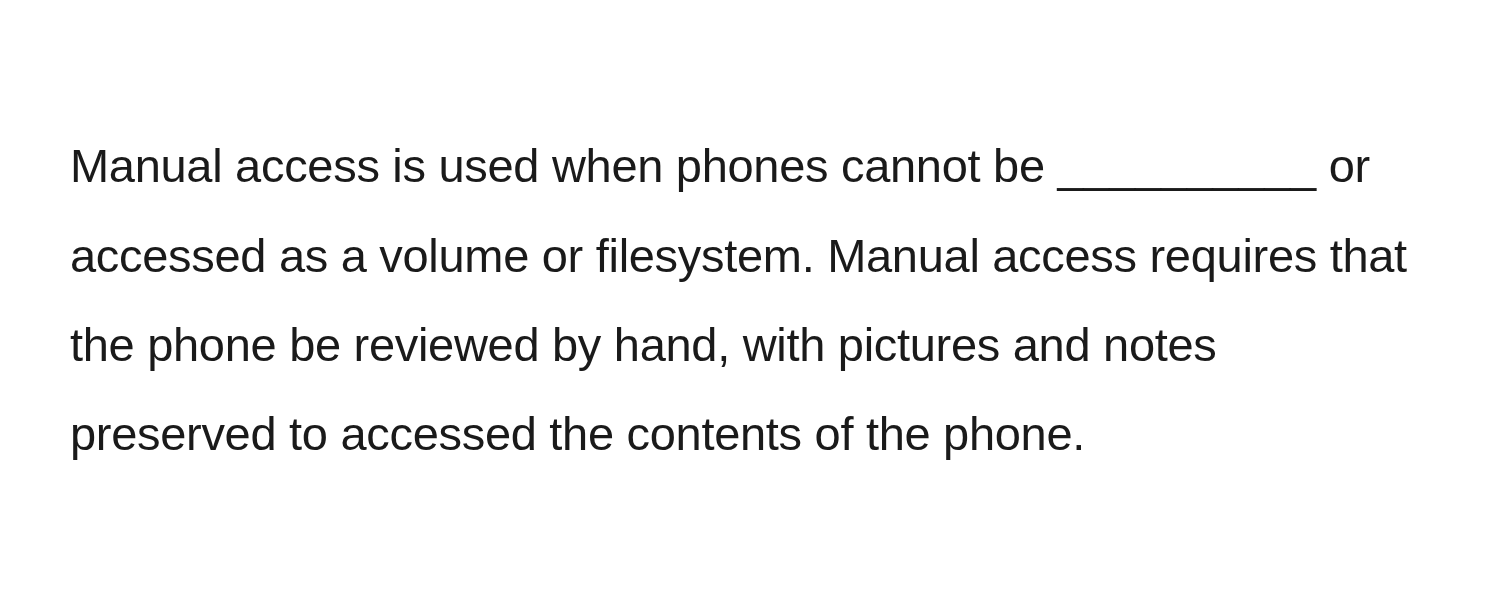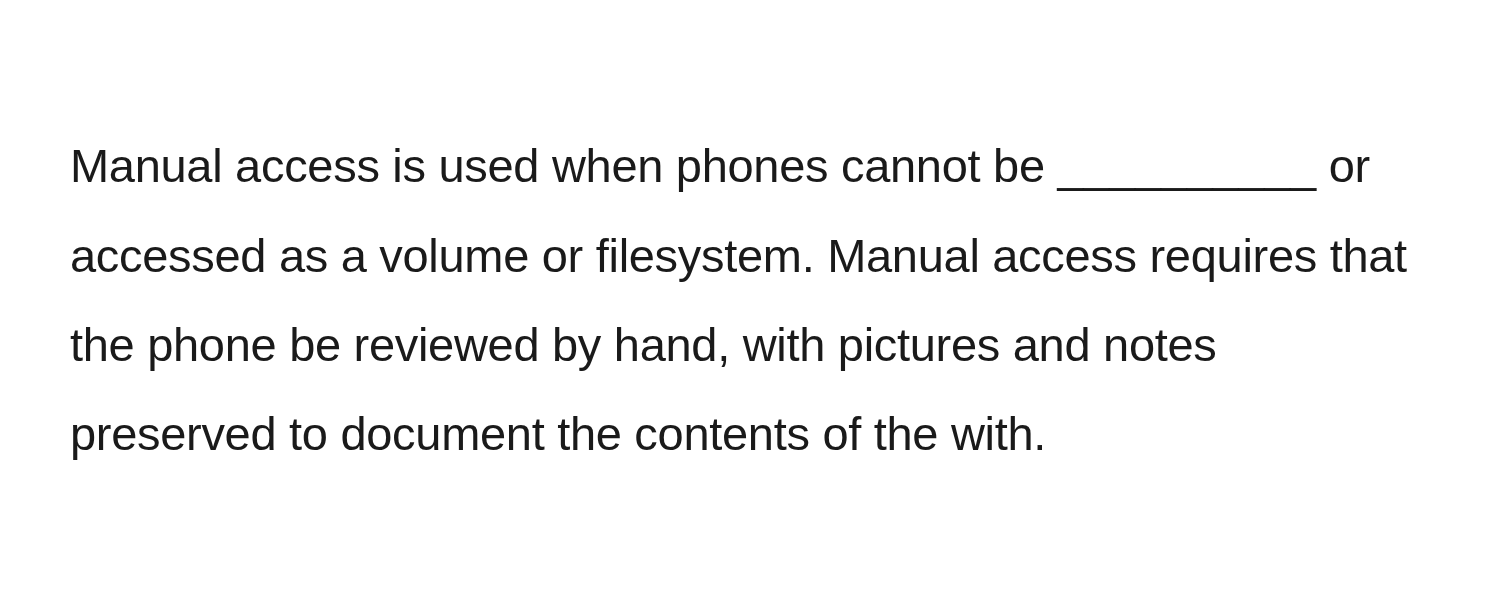--- a/index.html
+++ b/index.html
@@ -22,13 +22,13 @@
       line-height: 1.9;
       color: #1a1a1a;
       font-weight: 400;
       letter-spacing: -0.3px;
       max-width: 1380px;
     }
   </style>
 </head>
 <body>
 
-<p class="paragraph">Manual access is used when phones cannot be __________ or accessed as a volume or filesystem. Manual access requires that the phone be reviewed by hand, with pictures and notes preserved to document the contents of the with.</p>
+<p class="paragraph">Manual access is used when phones cannot be __________ or accessed as a volume or filesystem. Manual access requires that the phone be reviewed by hand, with pictures and notes preserved to accessed the contents of the phone.</p>
 
 </body></html>

